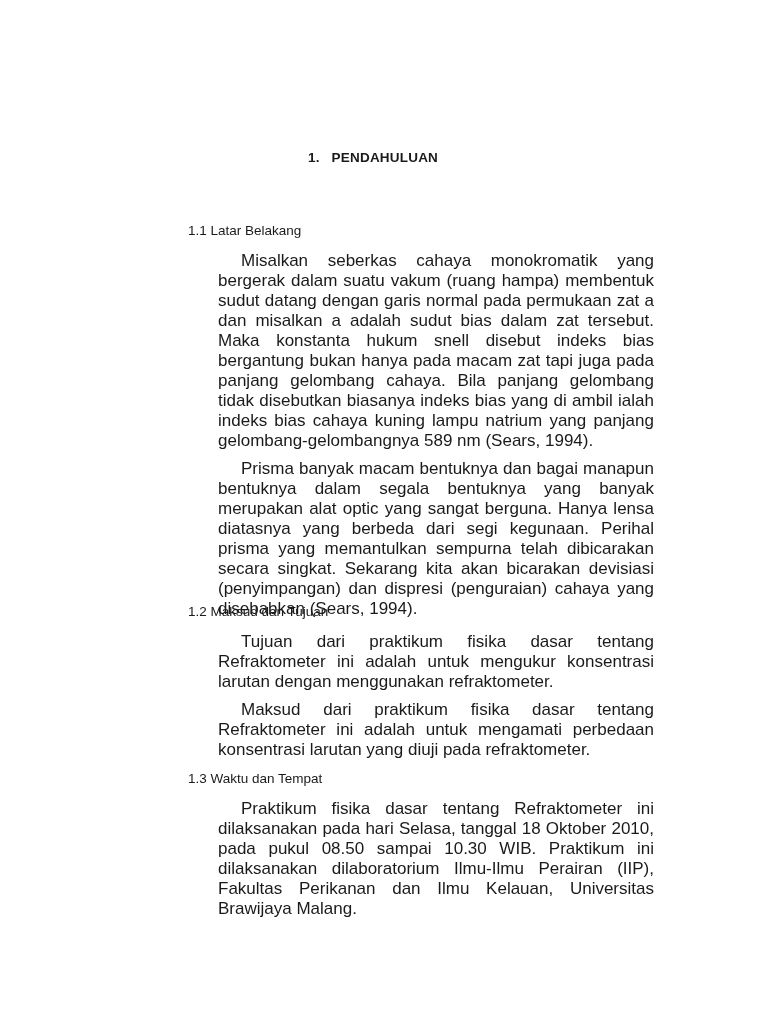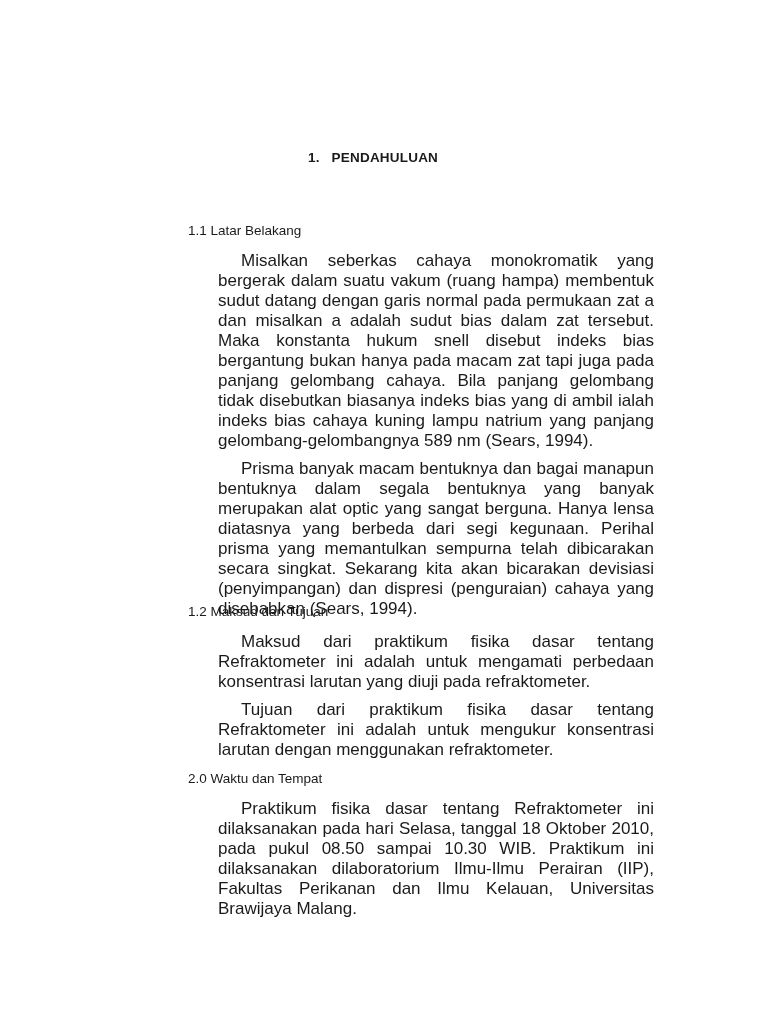--- a/index.html
+++ b/index.html
@@ -40,24 +40,24 @@
     <h2>1.1 Latar Belakang</h2>
     <div class="body">
       <p>Misalkan seberkas cahaya monokromatik yang bergerak dalam suatu vakum (ruang hampa) membentuk sudut datang dengan garis normal pada permukaan zat a dan misalkan a adalah sudut bias dalam zat tersebut. Maka konstanta hukum snell disebut indeks bias bergantung bukan hanya pada macam zat tapi juga pada panjang gelombang cahaya. Bila panjang gelombang tidak disebutkan biasanya indeks bias yang di ambil ialah indeks bias cahaya kuning lampu natrium yang panjang gelombang-gelombangnya 589 nm (Sears, 1994).</p>
       <p>Prisma banyak macam bentuknya dan bagai manapun bentuknya dalam segala bentuknya yang banyak merupakan alat optic yang sangat berguna. Hanya lensa diatasnya yang berbeda dari segi kegunaan. Perihal prisma yang memantulkan sempurna telah dibicarakan secara singkat. Sekarang kita akan bicarakan devisiasi (penyimpangan) dan dispresi (penguraian) cahaya yang disebabkan (Sears, 1994).</p>
     </div>
   </div>
 
   <div class="section" id="sec2">
     <h2>1.2 Maksud dan Tujuan</h2>
     <div class="body">
+      <p>Tujuan dari praktikum fisika dasar tentang Refraktometer ini adalah untuk mengukur konsentrasi larutan dengan menggunakan refraktometer.</p>
       <p>Maksud dari praktikum fisika dasar tentang Refraktometer ini adalah untuk mengamati perbedaan konsentrasi larutan yang diuji pada refraktometer.</p>
-      <p>Tujuan dari praktikum fisika dasar tentang Refraktometer ini adalah untuk mengukur konsentrasi larutan dengan menggunakan refraktometer.</p>
     </div>
   </div>
 
   <div class="section" id="sec3">
-    <h2>2.0 Waktu dan Tempat</h2>
+    <h2>1.3 Waktu dan Tempat</h2>
     <div class="body">
       <p>Praktikum fisika dasar tentang Refraktometer ini dilaksanakan pada hari Selasa, tanggal 18 Oktober 2010, pada pukul 08.50 sampai 10.30 WIB. Praktikum ini dilaksanakan dilaboratorium Ilmu-Ilmu Perairan (IIP), Fakultas Perikanan dan Ilmu Kelauan, Universitas Brawijaya Malang.</p>
     </div>
   </div>
 </div>
 
 </body></html>

